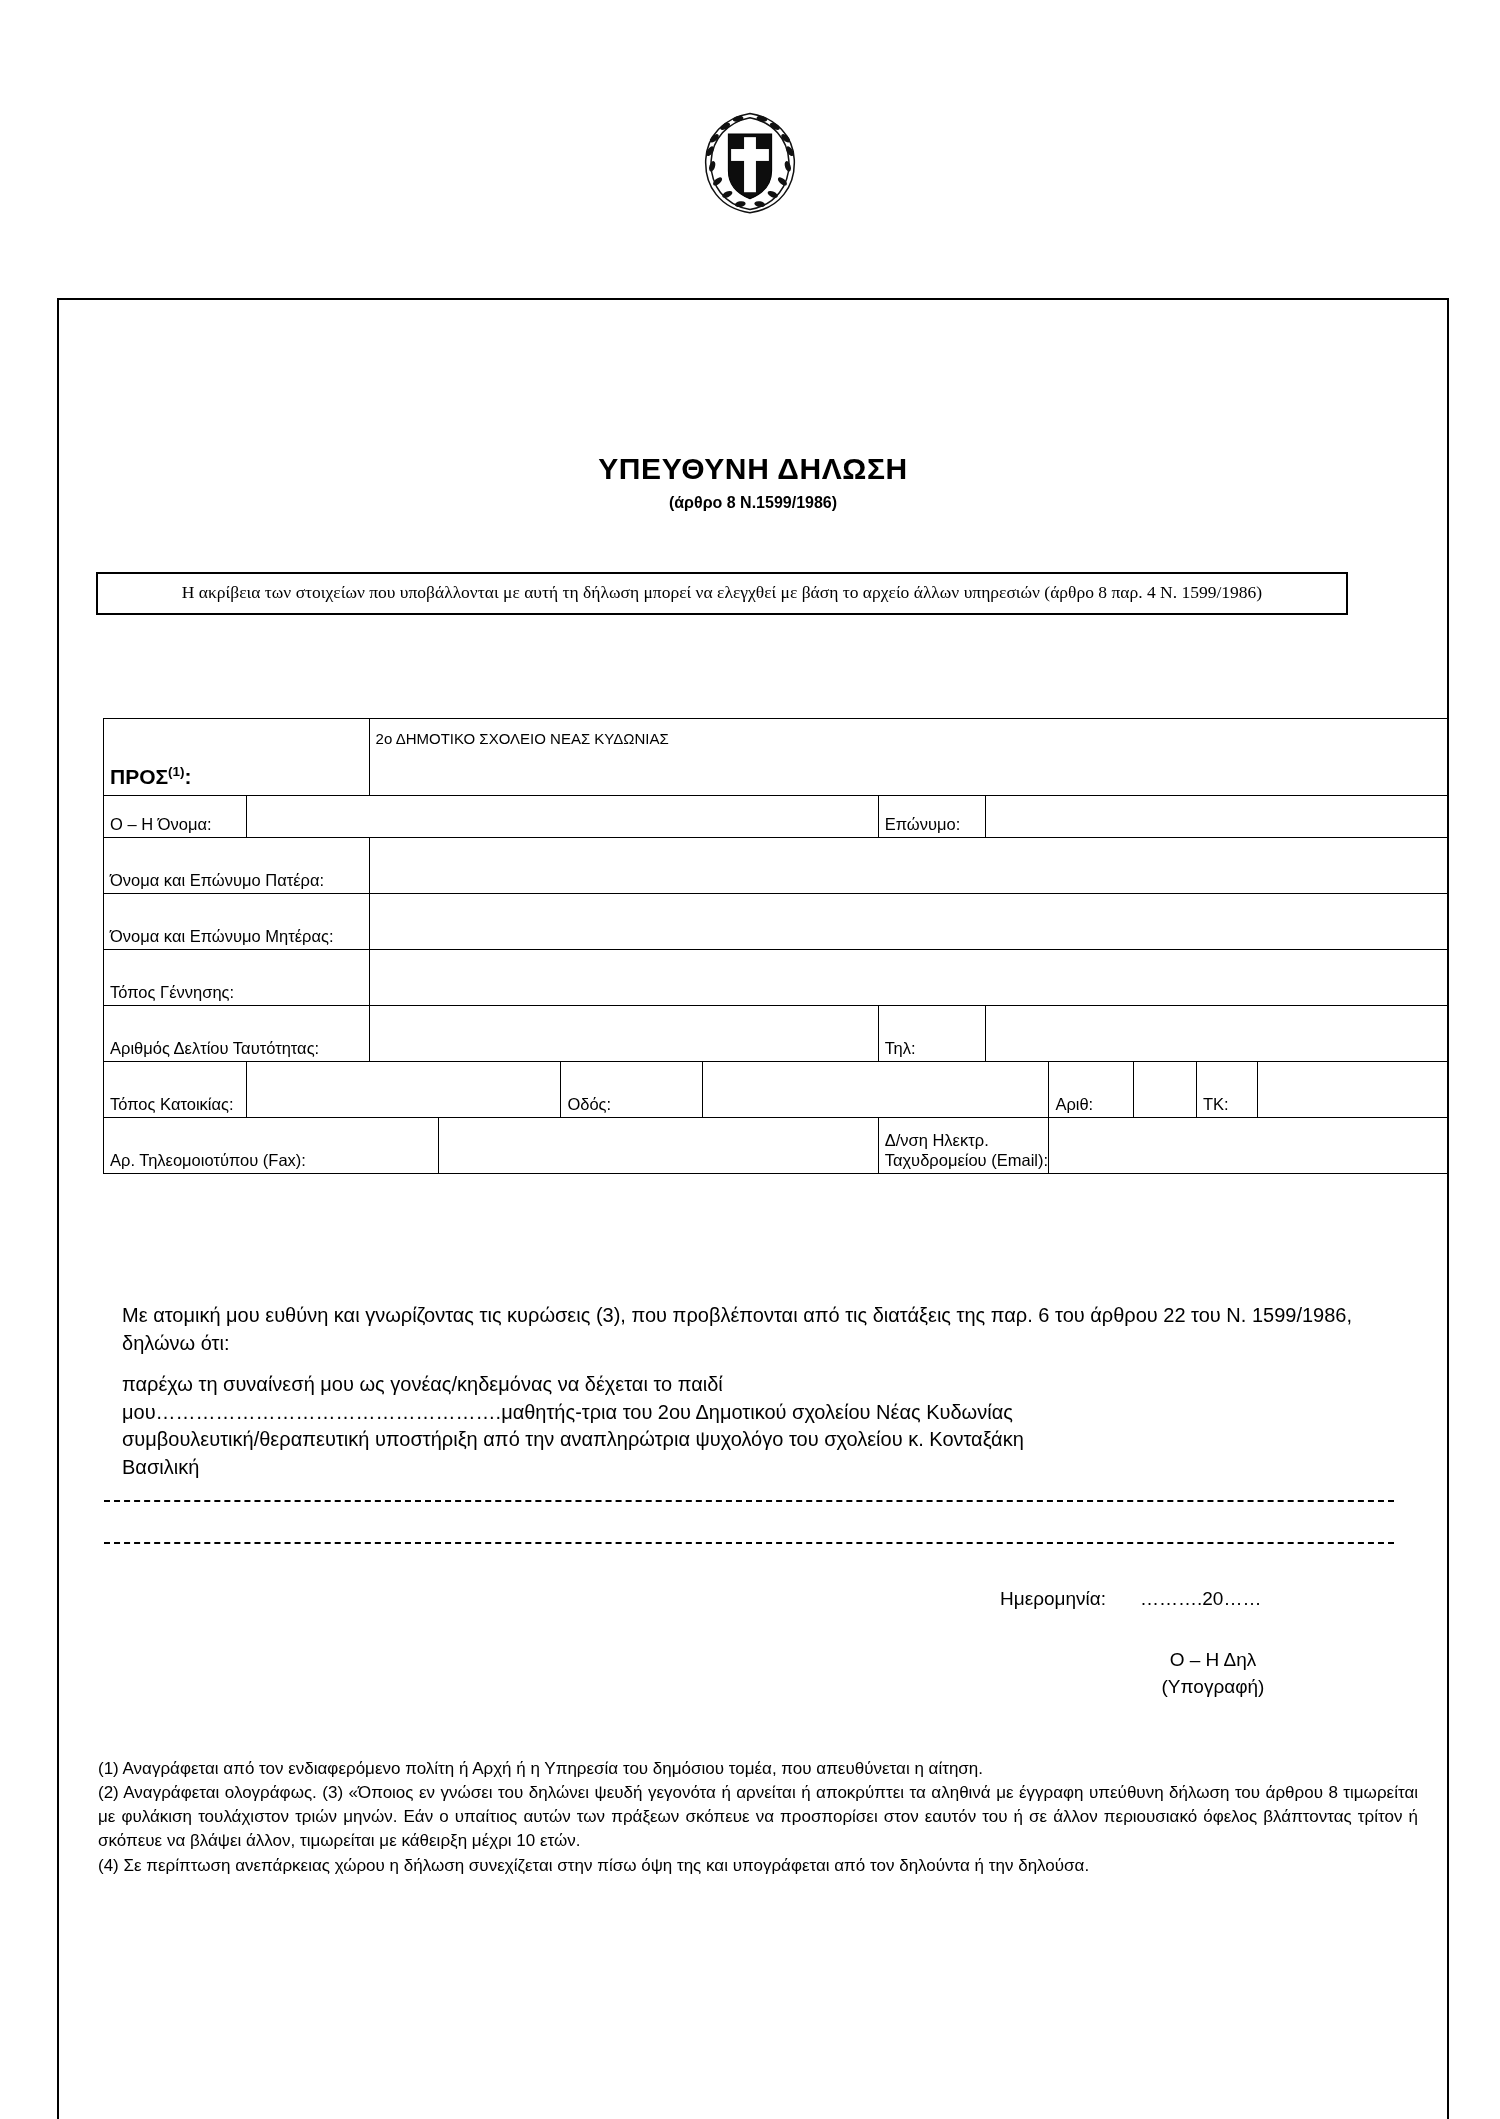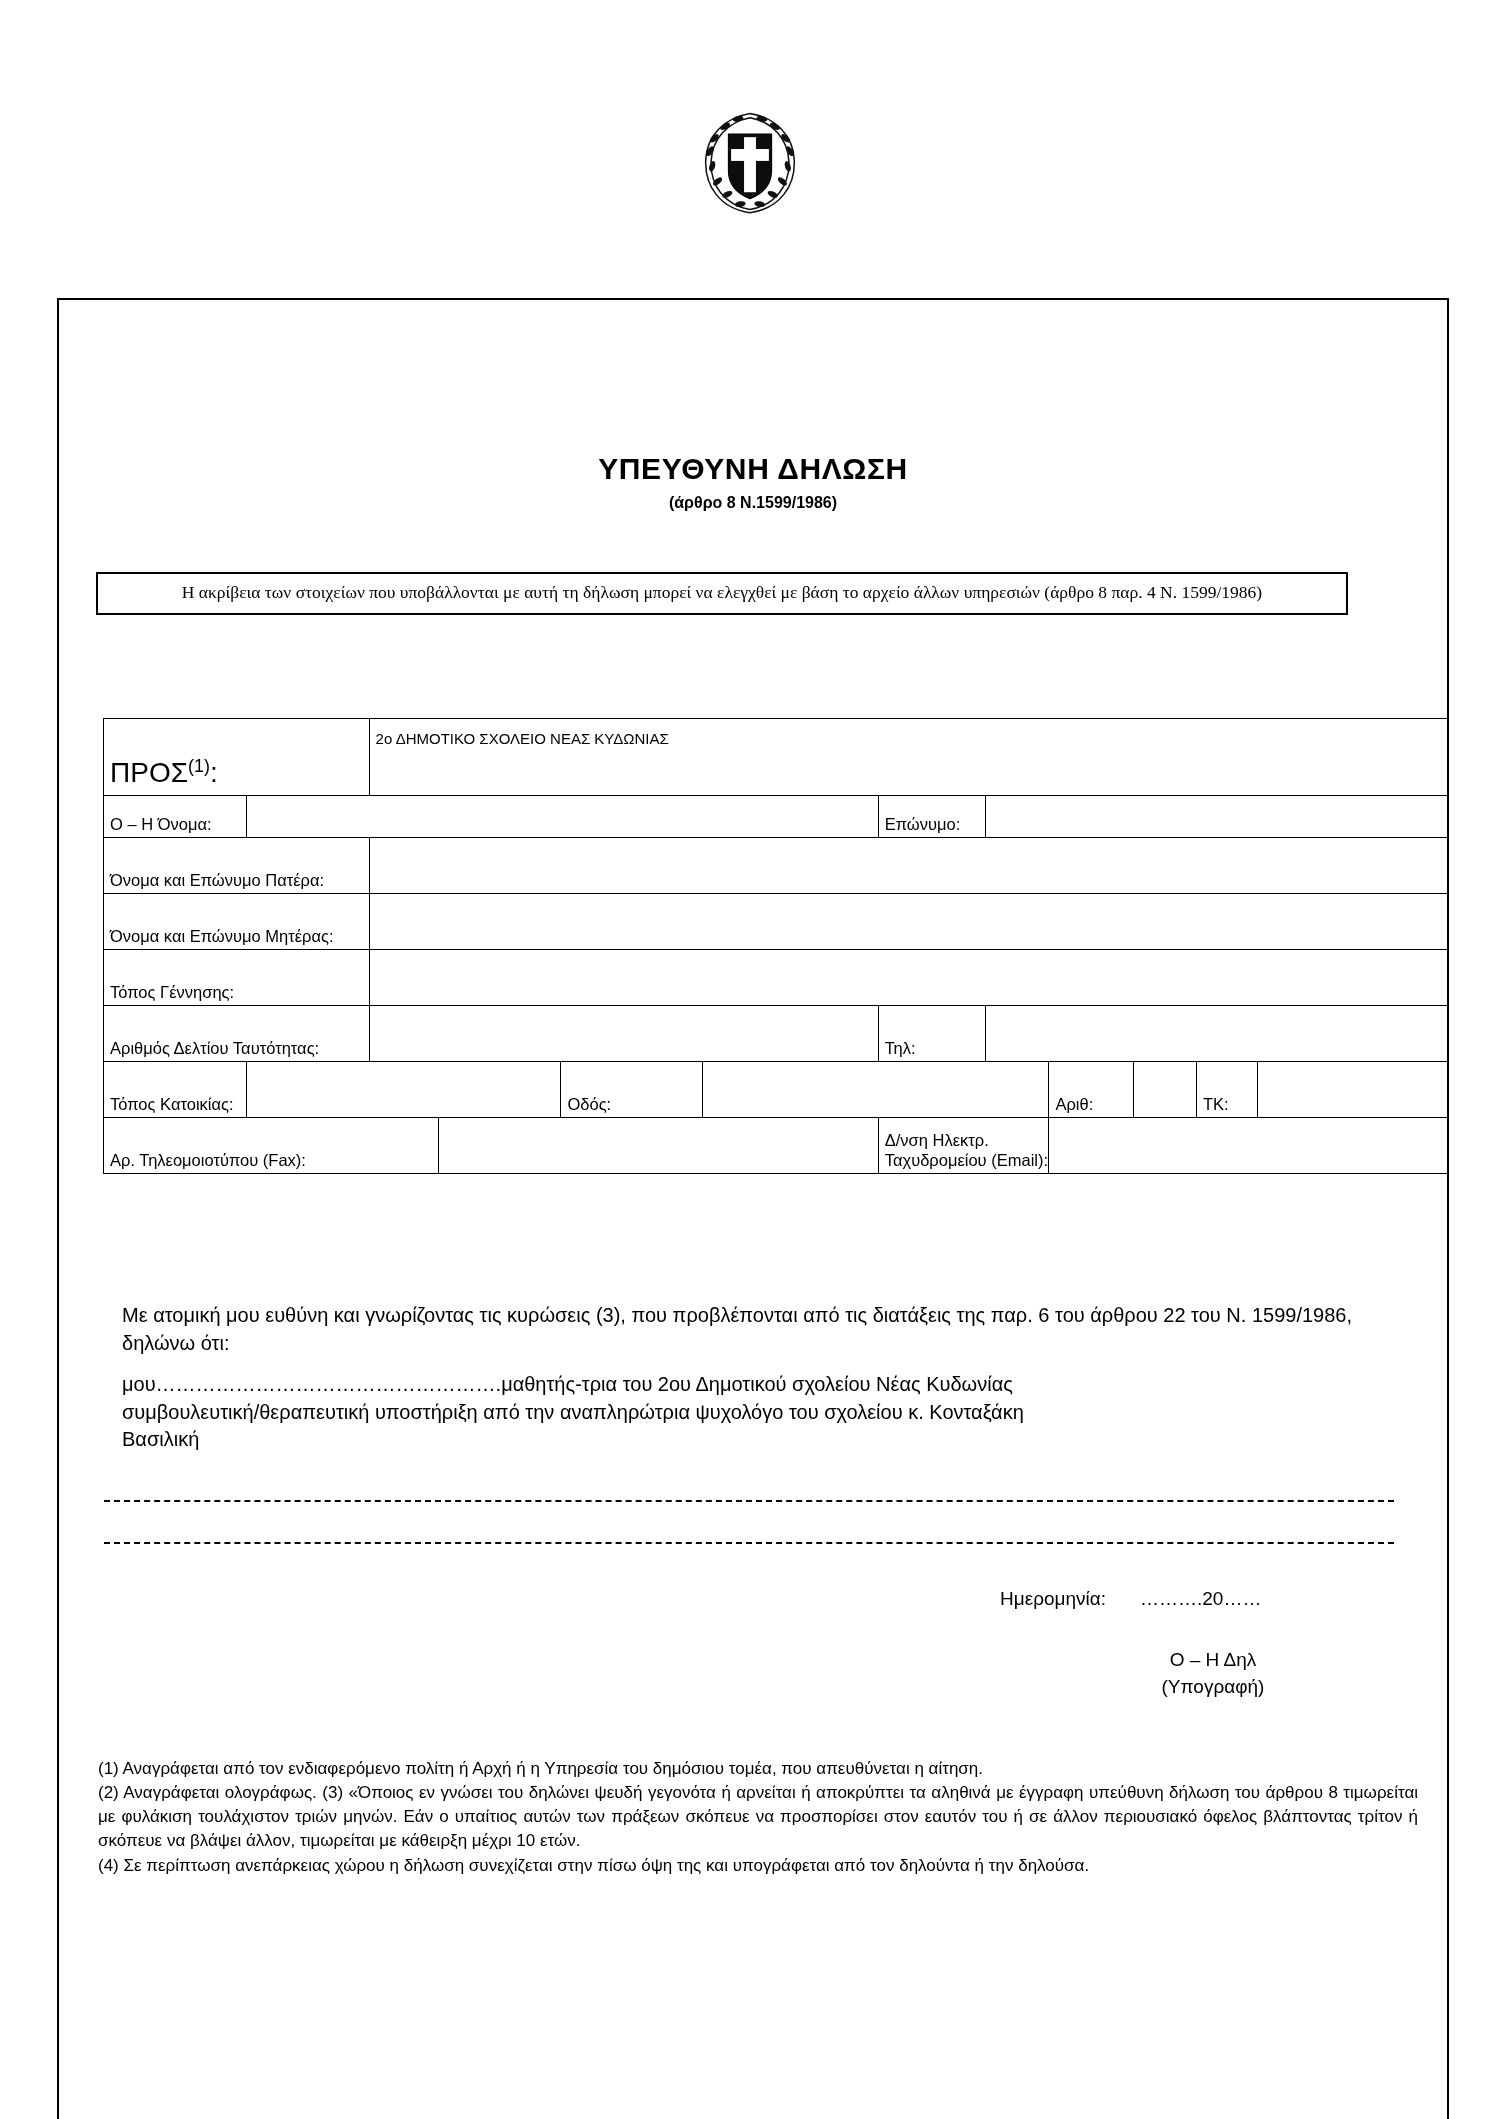--- a/index.html
+++ b/index.html
@@ -95,21 +95,21 @@
     border: 1.6px solid #000;
     vertical-align: bottom;
     padding: 0 0 3px 6px;
     font-size: 16.5px;
     line-height: 1.22;
     height: 38px;
   }
   .form-table td.tall { height: 52px; }
   .form-table td.value-cell { padding-left: 10px; }
   .row-pros td { height: 62px; }
-  .row-pros .pros-label { font-size: 28px; padding-bottom: 5px; }
+  .row-pros .pros-label { font-size: 21px; padding-bottom: 5px; font-weight: bold; }
   .row-pros .pros-value {
     font-size: 15px;
     vertical-align: top;
     padding-top: 11px;
   }
   .email-cell {
     vertical-align: top;
     padding-top: 4px;
     line-height: 1.22;
     font-size: 16px;
@@ -285,20 +285,21 @@
     <td class="tall" colspan="3">Αρ. Τηλεομοιοτύπου (Fax):</td>
     <td class="tall value-cell" colspan="4"></td>
     <td class="tall email-cell" colspan="2">Δ/νση Ηλεκτρ. Ταχυδρομείου (Email):</td>
     <td class="tall value-cell" colspan="6"></td>
   </tr>
 </tbody>
   </table>
 
 <div class="declaration">
   <p class="decl-intro">Με ατομική μου ευθύνη και γνωρίζοντας τις κυρώσεις (3), που προβλέπονται από τις διατάξεις της παρ. 6 του άρθρου 22 του Ν. 1599/1986, δηλώνω ότι:</p>
+  <p>παρέχω τη συναίνεσή μου ως γονέας/κηδεμόνας να δέχεται το παιδί</p>
   <p>μου…………………………………………….μαθητής-τρια του 2ου Δημοτικού σχολείου Νέας Κυδωνίας</p>
   <p>συμβουλευτική/θεραπευτική υποστήριξη από την αναπληρώτρια ψυχολόγο του σχολείου κ. Κονταξάκη</p>
   <p>Βασιλική</p>
 </div>
 
 <div class="dashed-rule r1"></div>
 <div class="dashed-rule r2"></div>
 
 <div class="sig-block">
   <div class="sig-date">

